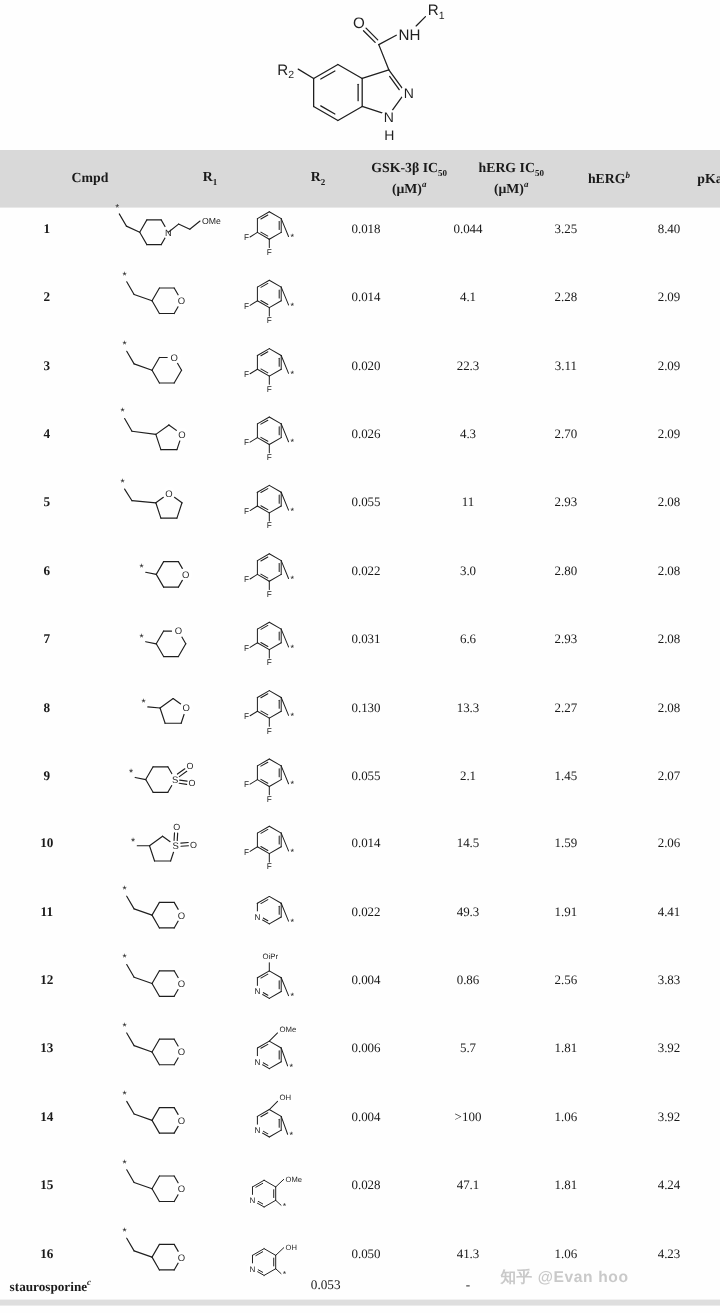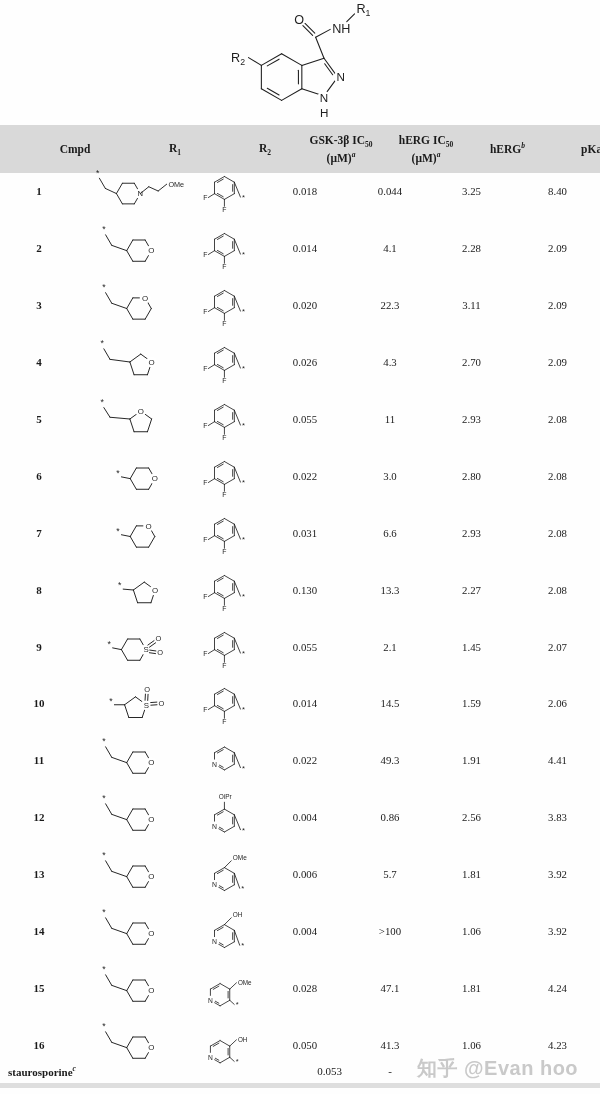--- a/index.html
+++ b/index.html
@@ -11,23 +11,23 @@
   .hdr sup,.rowlbl sup{font-size:7.5px;font-style:italic;}
   .rows{position:absolute;left:0;top:163px;width:600px;}
   .row{display:grid;grid-template-columns:78px 122px 58px 94px 76px 87px 85px;height:56.9px;align-items:center;justify-items:center;font-size:10.8px;}
   .cmpd{font-weight:bold;font-size:11px;}
   .structcell{display:flex;align-items:center;justify-content:center;}
   .row svg,.core svg{display:block;}
   svg line{stroke:#1f1f1f;stroke-width:1.1;stroke-linecap:round;}
   svg text{fill:#1f1f1f;font-family:"Liberation Sans",sans-serif;}
   .lastrow{position:absolute;left:0;top:1060px;width:495px;height:24px;font-size:11px;}
   .rowlbl{position:absolute;left:8px;top:4px;font-weight:bold;}
-  .lastgsk{position:absolute;left:248px;width:94px;text-align:right;top:5px;}
+  .lastgsk{position:absolute;left:259px;width:94px;text-align:left;top:5px;}
   .lastherg{position:absolute;left:352px;width:76px;text-align:center;top:5px;}
-  .watermark{position:absolute;left:417px;top:1055px;font-family:"Liberation Sans",sans-serif;font-size:20px;font-weight:bold;color:#c9c9c9;letter-spacing:.5px;white-space:nowrap;}
+  .watermark{position:absolute;left:417px;top:1055px;font-family:"Liberation Sans",sans-serif;font-size:13px;font-weight:bold;color:#c9c9c9;letter-spacing:.5px;white-space:nowrap;}
   .footbar{position:absolute;left:0;top:1083px;width:600px;height:5px;background:#dedede;}
 </style>
 </head>
 <body>
 
 <div class="page">
 
   <div class="core" id="core">
       <svg width="214" height="119" viewBox="0 0 220 122" fill="none" xmlns="http://www.w3.org/2000/svg">
         <line x1="88.0" y1="53.0" x2="108.8" y2="65.0"></line>

